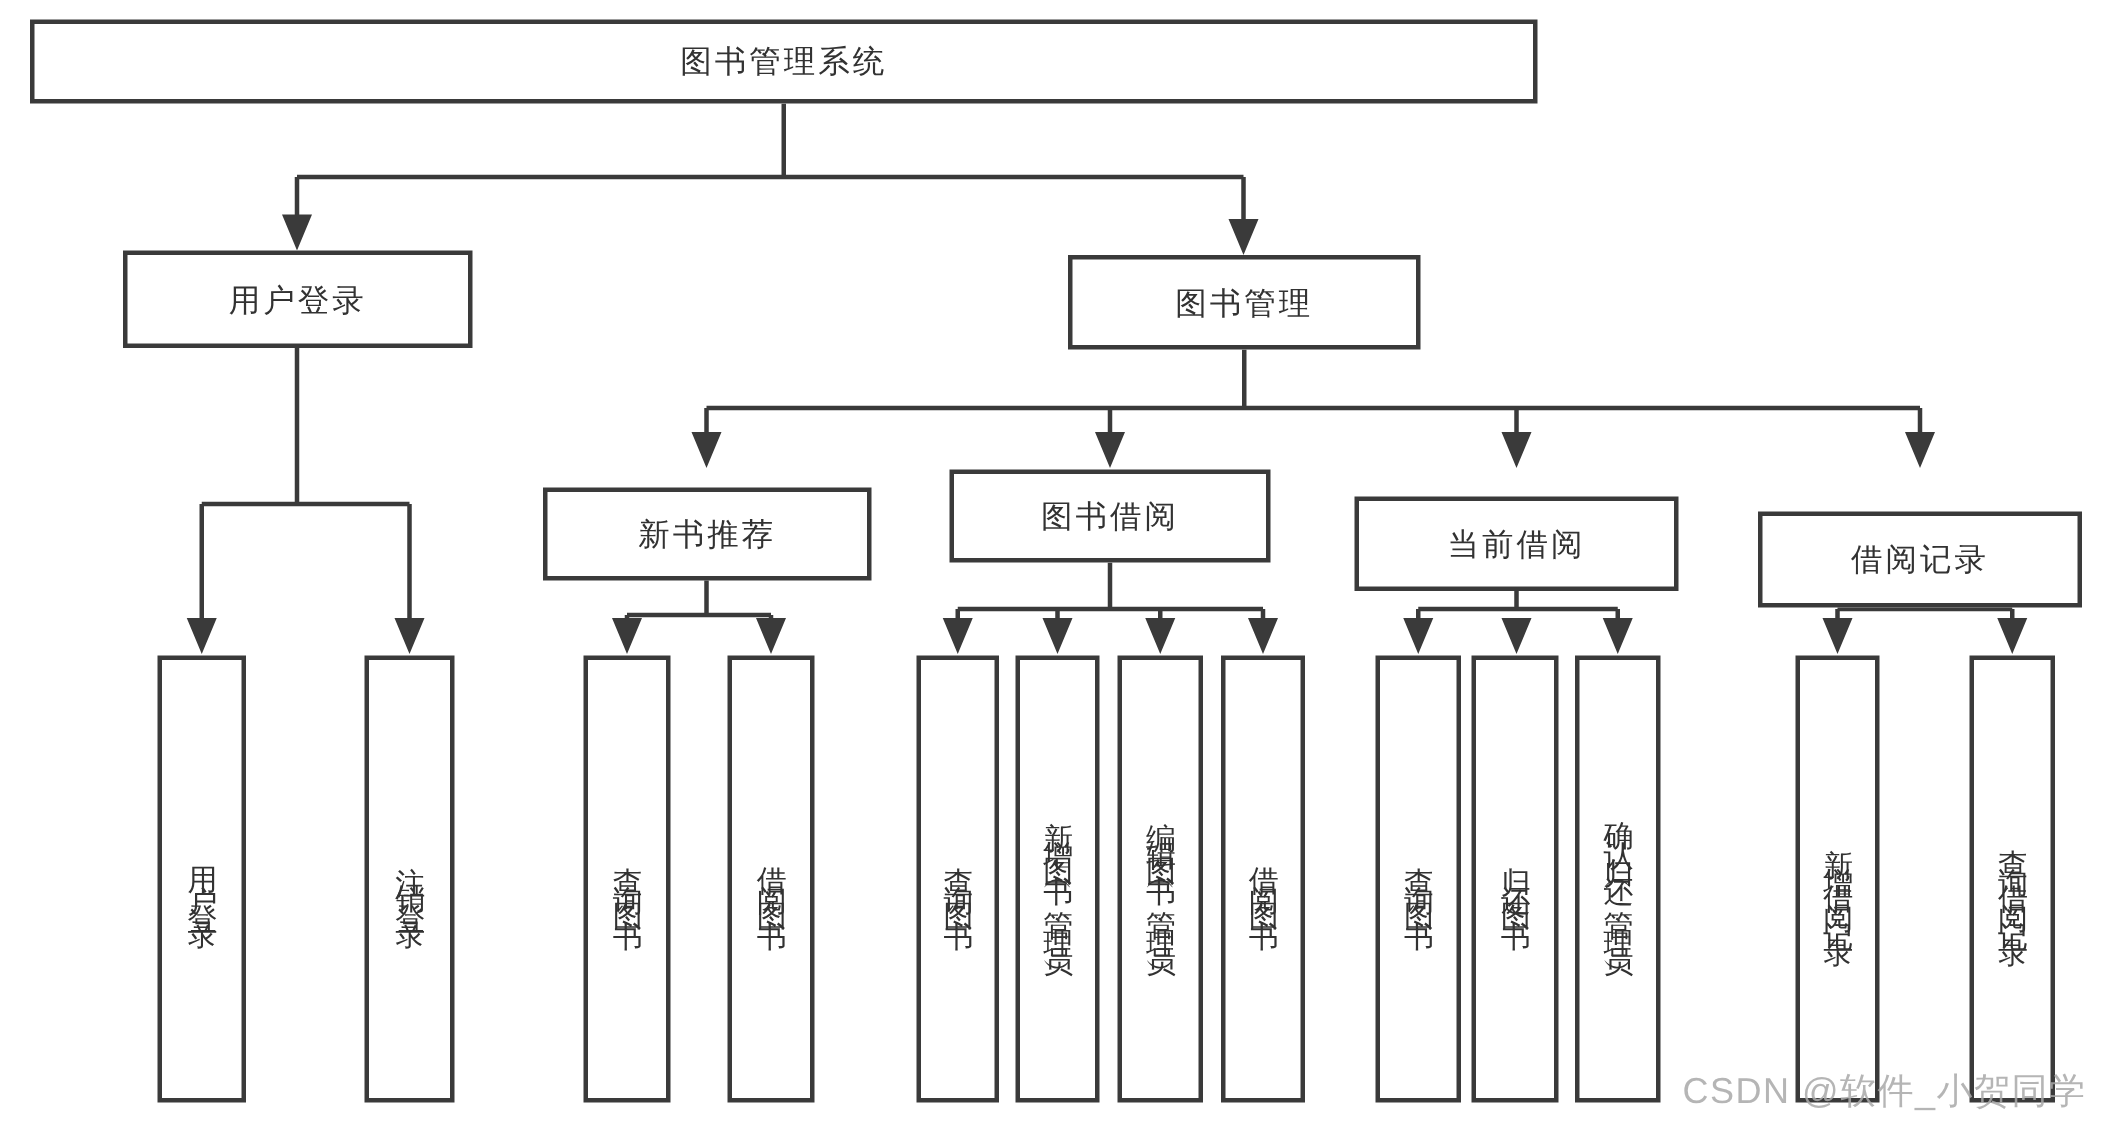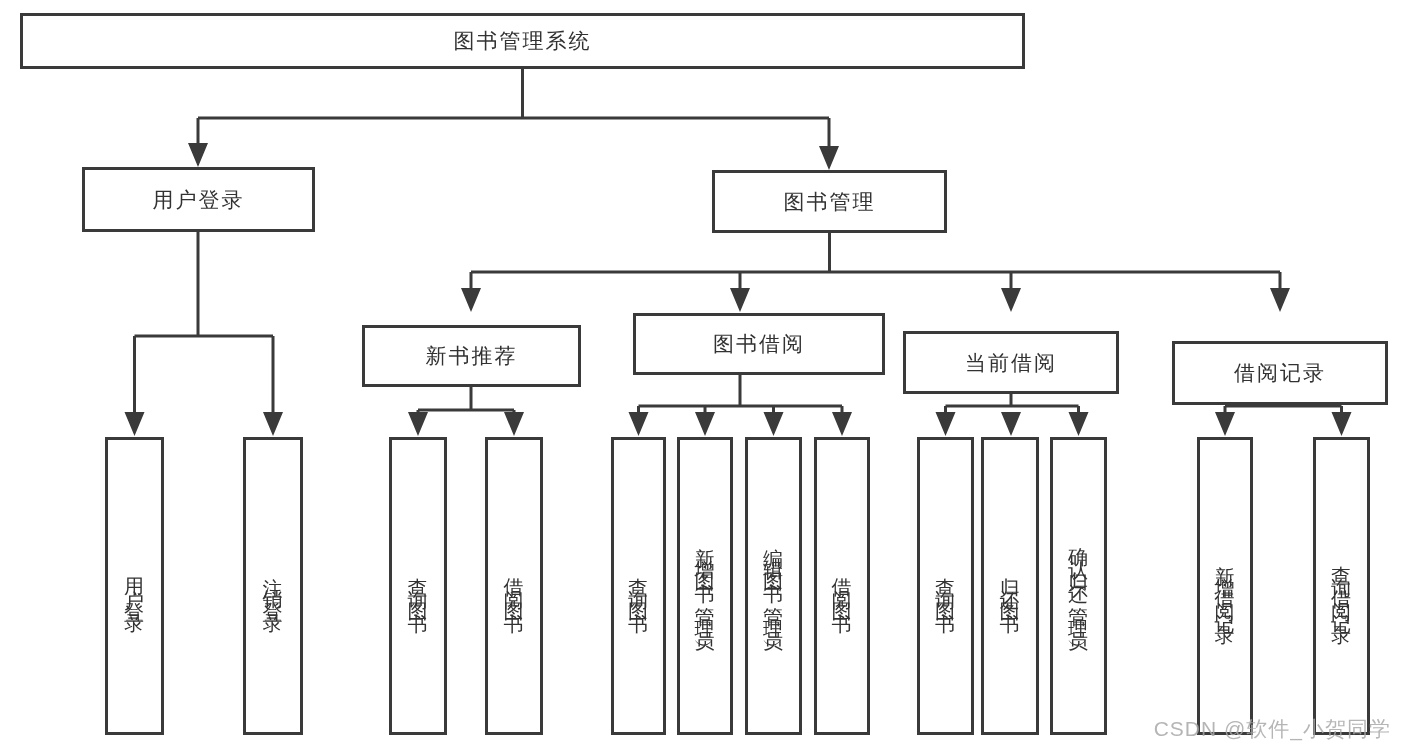--- a/index.html
+++ b/index.html
@@ -43,21 +43,21 @@
     letter-spacing:12px;
     line-height:1;
     color:var(--text);
     white-space:nowrap;
   }
   .lines{stroke:var(--line);stroke-width:3;fill:none;}
   .arrows{fill:var(--line);stroke:none;}
   .watermark{
     position:absolute;
     right:14px;bottom:4px;
-    font-size:21px;
+    font-size:24px;
     letter-spacing:1px;
     color:var(--watermark);
     opacity:.85;
     z-index:6;
     pointer-events:none;
   }
 </style>
 </head>
 <body>
 
@@ -118,21 +118,21 @@
       M1215 412 L1235 412 L1225 436 Z
       M1331.5 412 L1351.5 412 L1341.5 436 Z"></path>
   </svg>
 
   <div class="node" style="left:20px;top:13px;width:1005px;height:56px;">图书管理系统</div>
 
   <div class="node" style="left:82px;top:167px;width:233px;height:65px;">用户登录</div>
   <div class="node" style="left:712px;top:170px;width:235px;height:63px;">图书管理</div>
 
   <div class="node" style="left:362px;top:313px;width:219px;height:62px;margin-top:12px;">新书推荐</div>
-  <div class="node" style="left:633px;top:313px;width:252px;height:62px;">图书借阅</div>
+  <div class="node" style="left:633px;top:313px;width:214px;height:62px;">图书借阅</div>
   <div class="node" style="left:903px;top:331px;width:216px;height:63px;">当前借阅</div>
   <div class="node" style="left:1172px;top:313px;width:216px;height:64px;margin-top:28px;">借阅记录</div>
 
   <div class="leaf" style="left:105px;width:59px;">
     <span class="vtext">用户登录</span>
   </div>
   <div class="leaf" style="left:243px;width:60px;">
     <span class="vtext">注销登录</span>
   </div>
 

